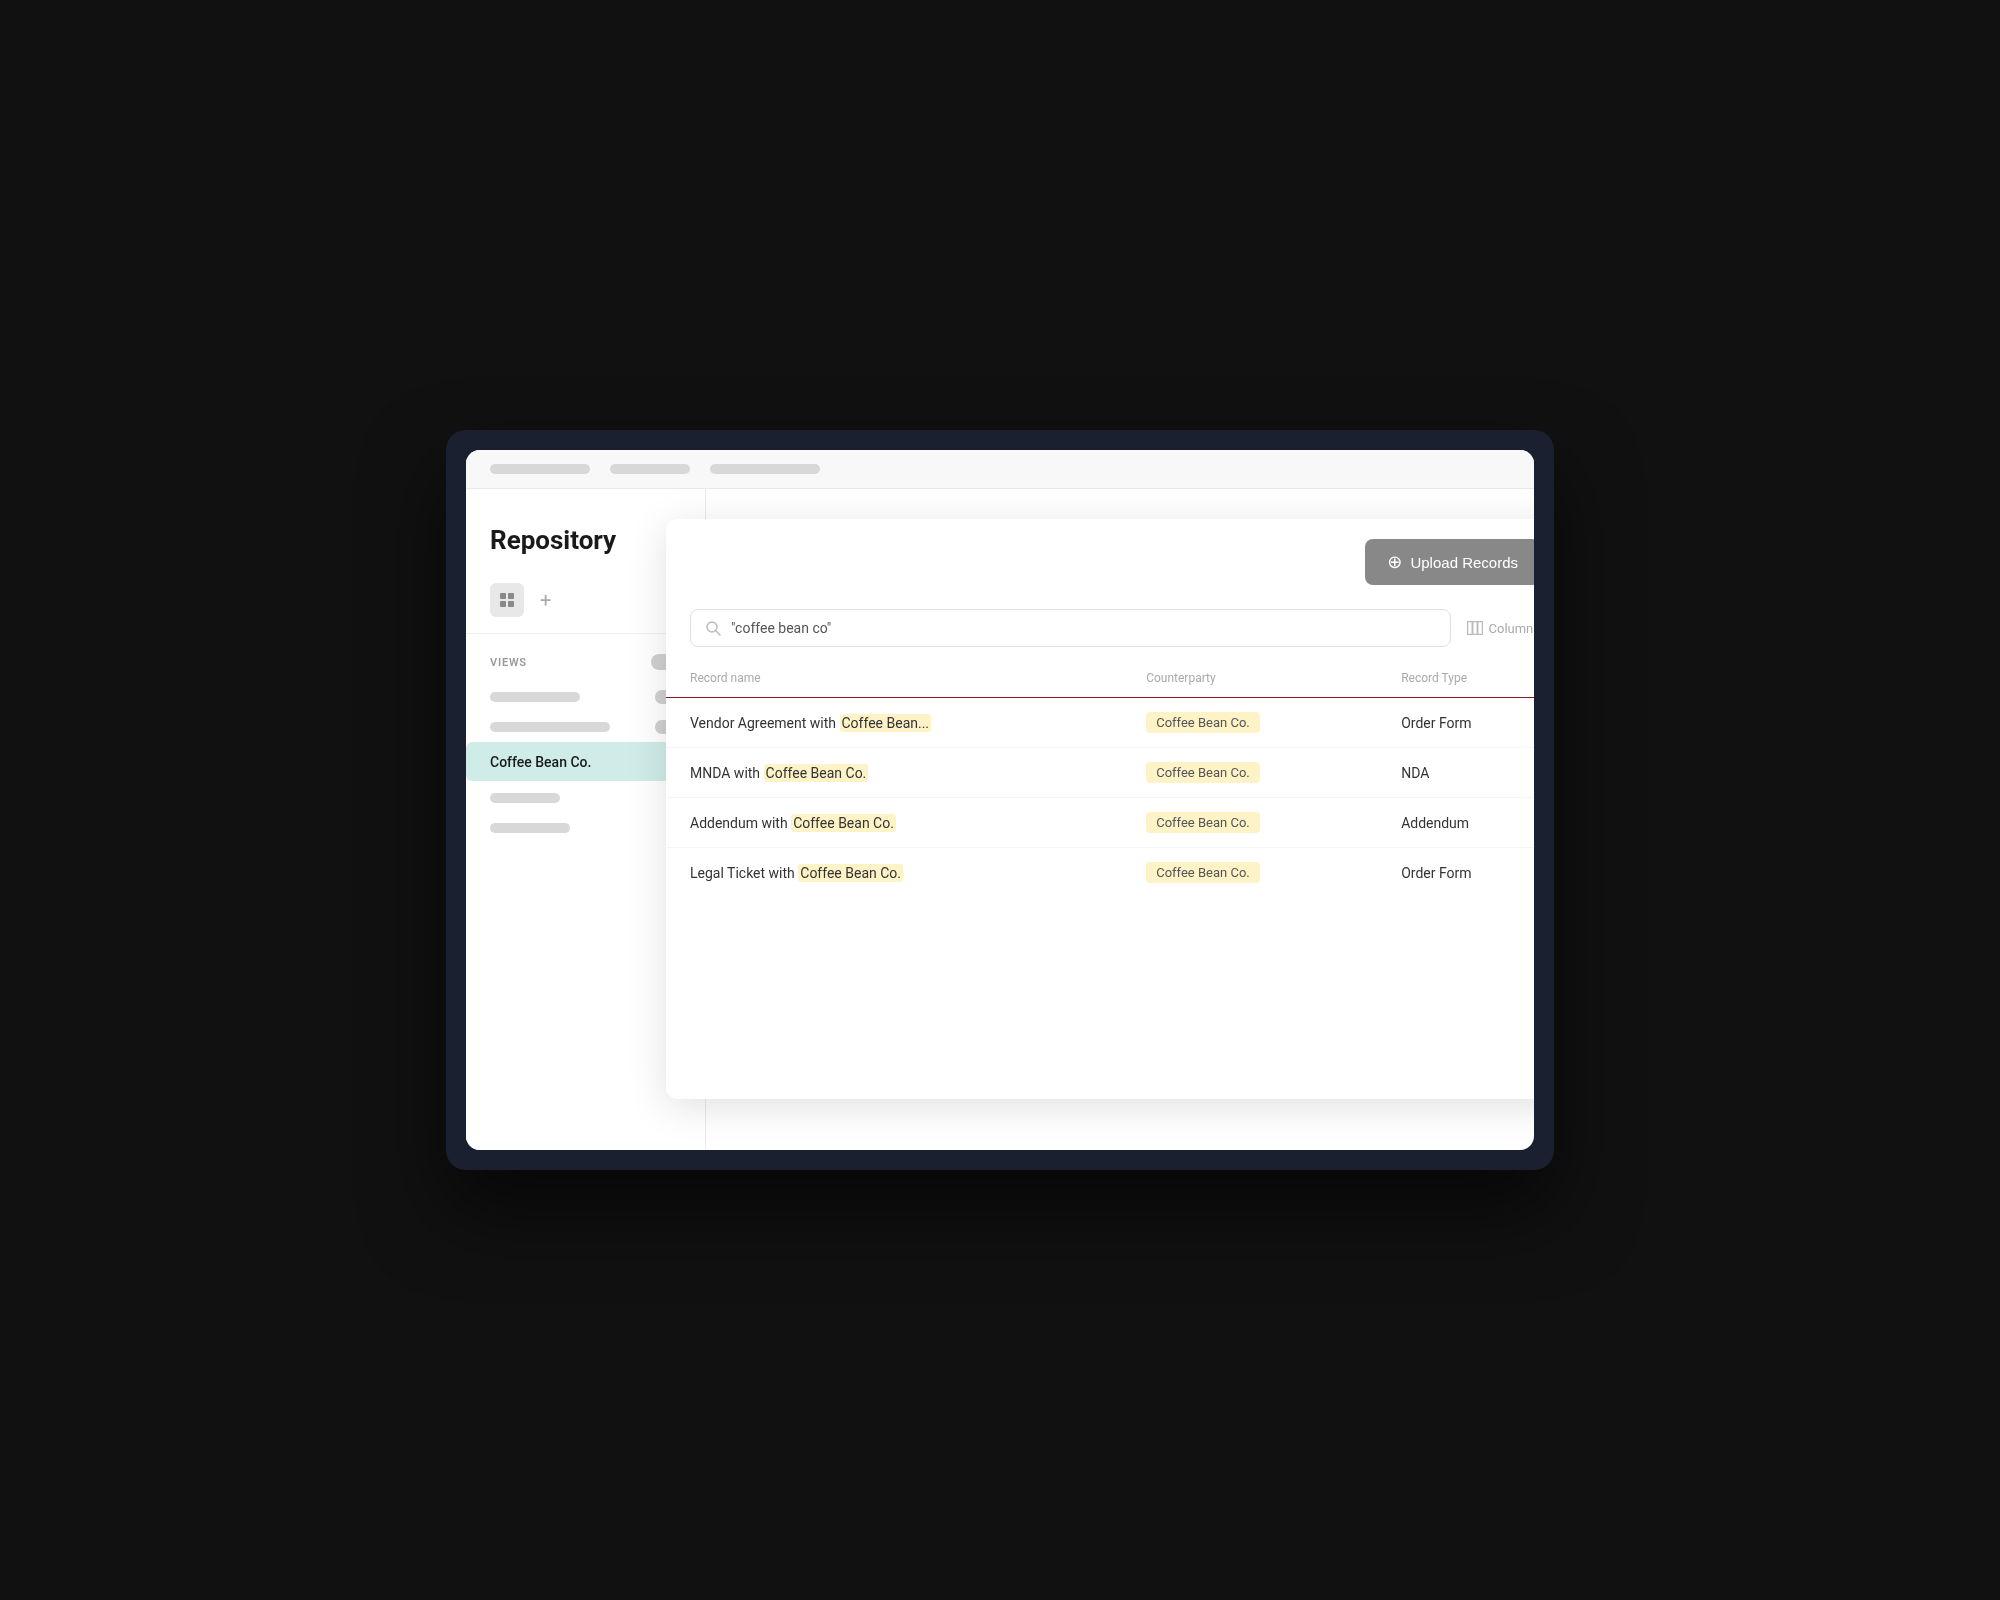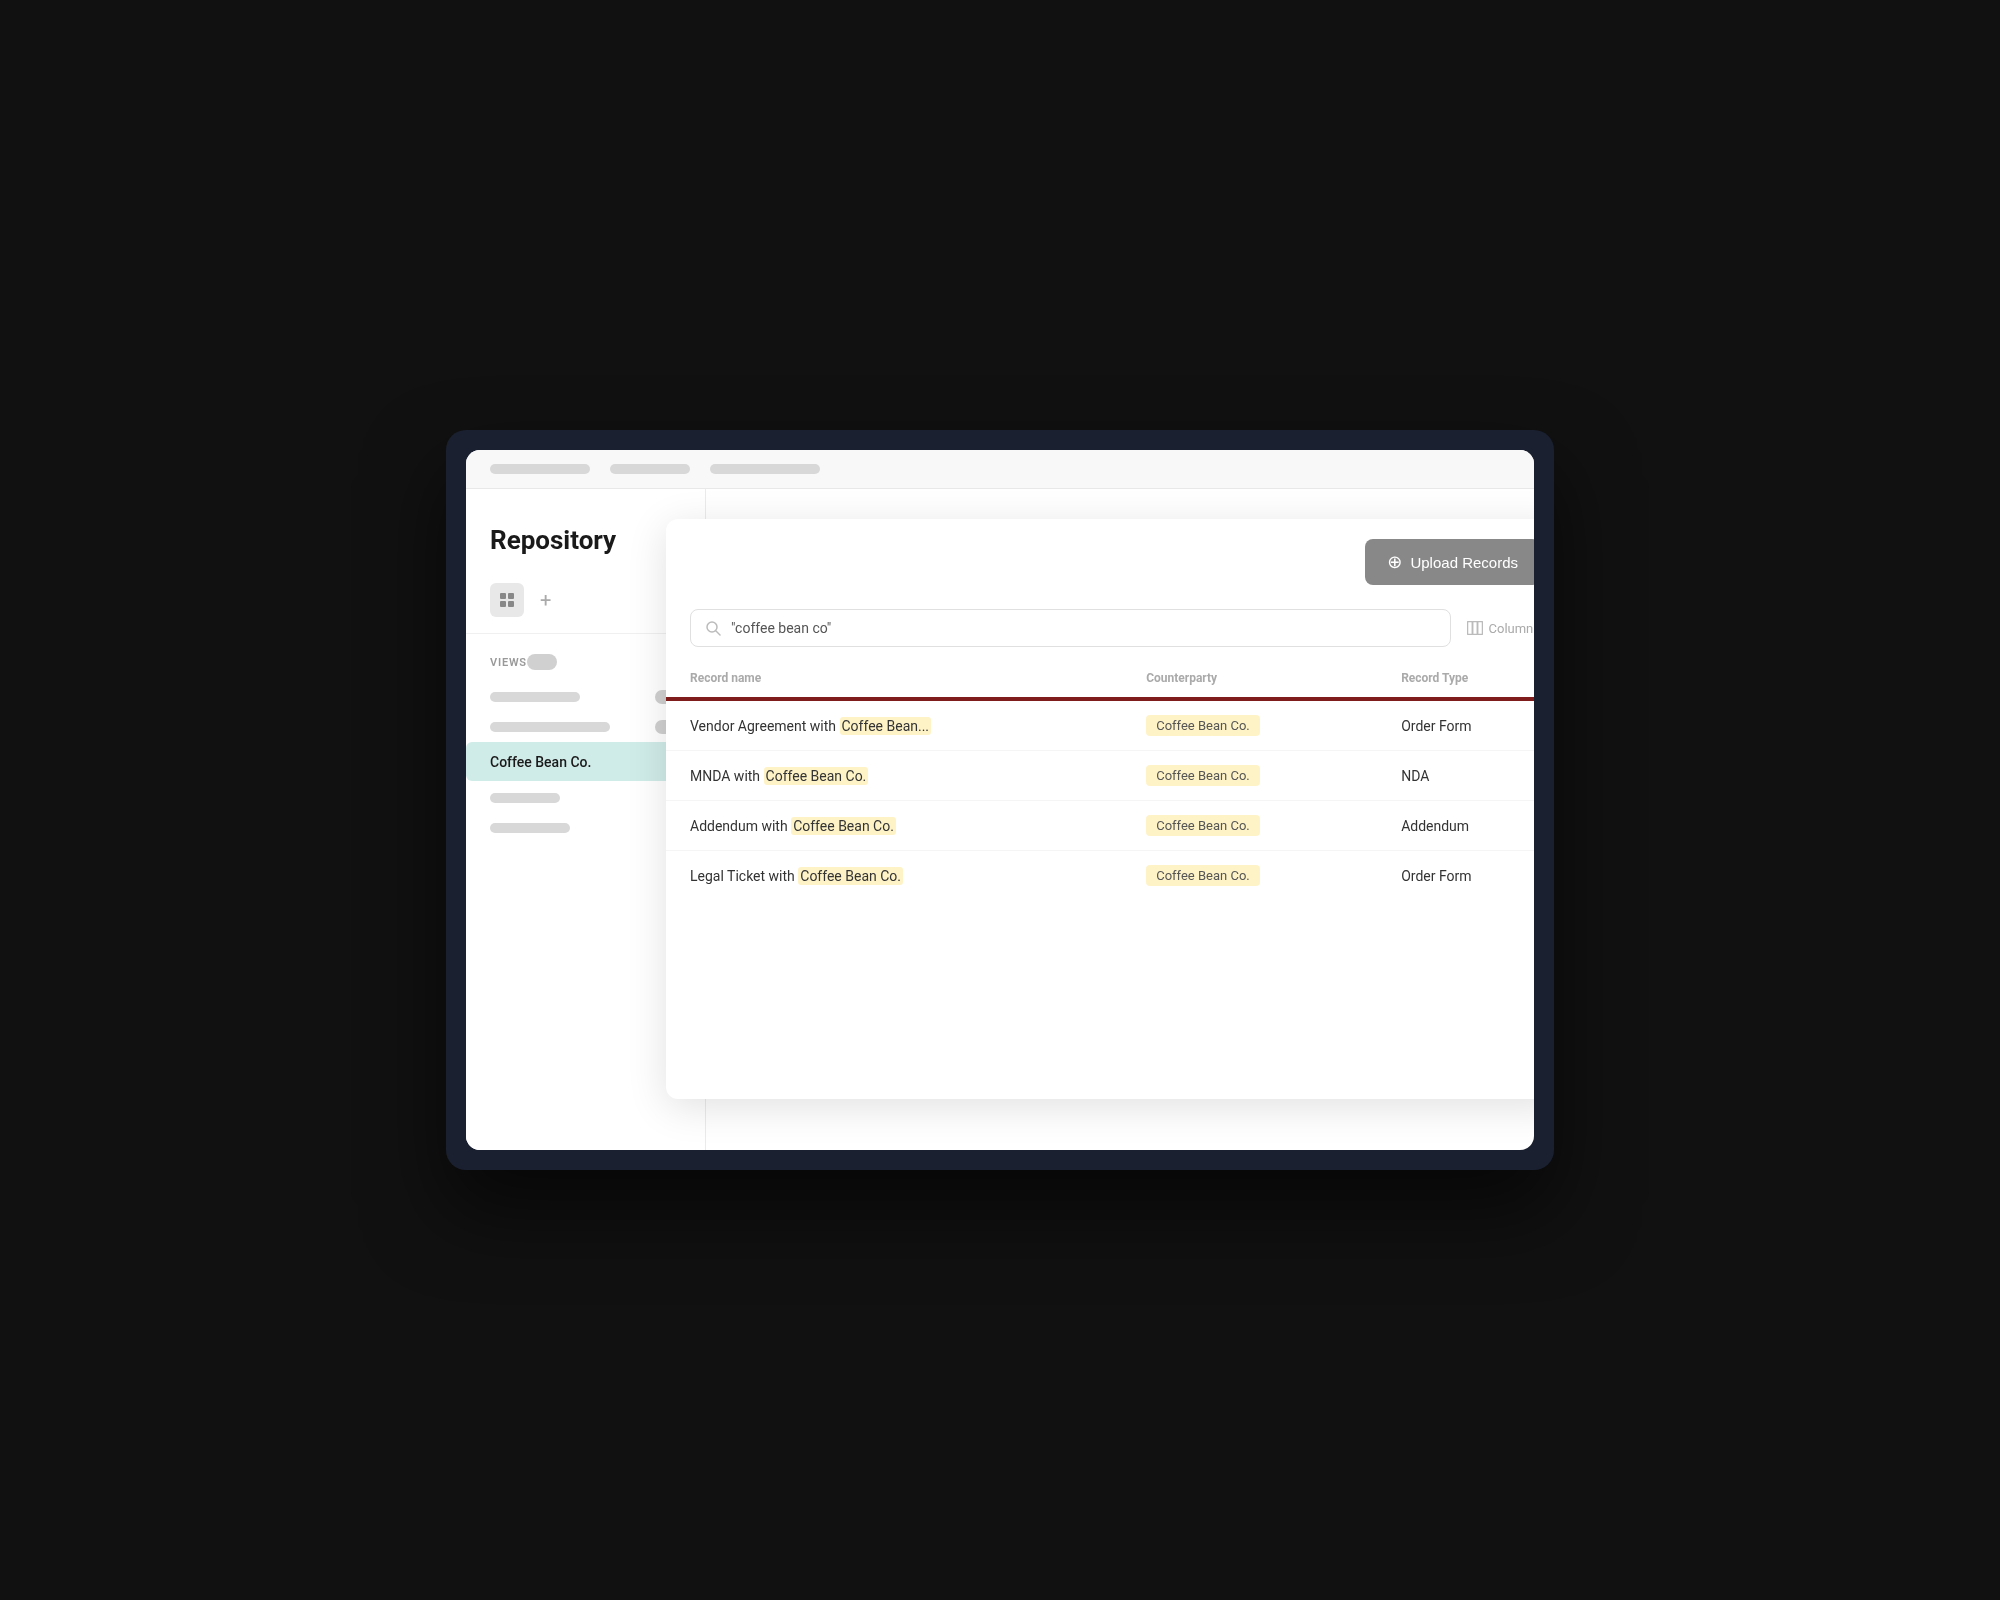--- a/index.html
+++ b/index.html
@@ -102,20 +102,21 @@
       margin-left: 4px;
     }
 
     .views-section {
       padding: 16px 0;
     }
 
     .views-header {
       display: flex;
       align-items: center;
+      justify-content: space-between;
       padding: 4px 24px 12px;
     }
 
     .views-label {
       font-size: 11px;
       font-weight: 600;
       color: #999;
       letter-spacing: 0.8px;
       text-transform: uppercase;
     }
@@ -255,24 +256,24 @@
 
     
     .records-table {
       width: 100%;
       border-collapse: collapse;
     }
 
     .records-table th {
       text-align: left;
       font-size: 12px;
-      font-weight: 700;
+      font-weight: 400;
       color: #aaa;
       padding: 8px 24px 12px;
-      border-bottom: 4px solid #7f1d1d;
+      border-bottom: 1px solid #7f1d1d;
     }
 
     .records-table td {
       padding: 14px 24px;
       border-bottom: 1px solid #f5f5f5;
       font-size: 14px;
       color: #333;
       vertical-align: middle;
     }
 

